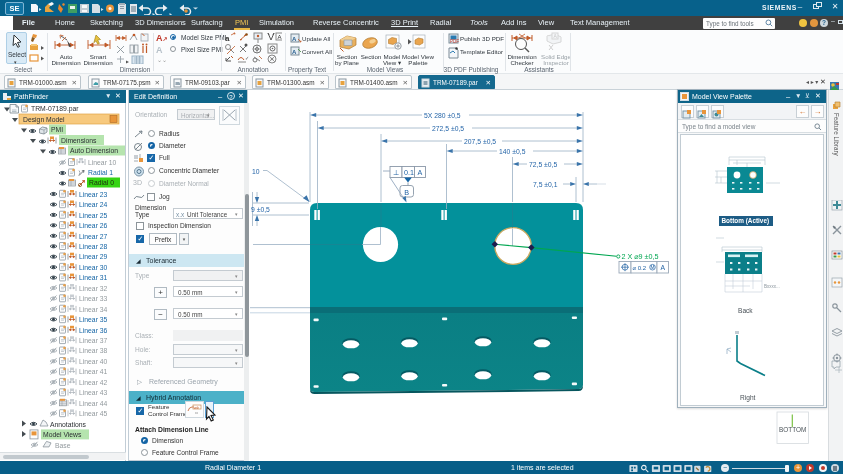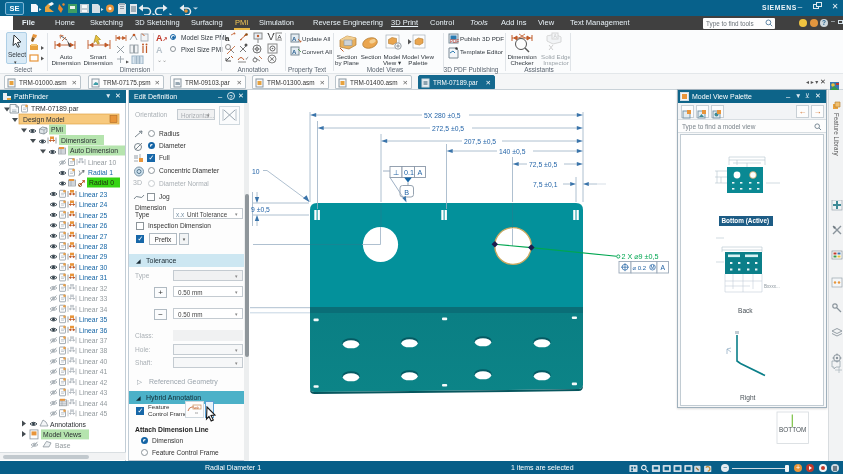--- a/index.html
+++ b/index.html
@@ -92,28 +92,28 @@
     <div class="abs" style="left:762px;top:4px;font-size:6.8px;font-weight:bold;letter-spacing:0.6px;color:#eef4f8;">SIEMENS</div>
     <div class="abs" style="left:795px;top:2px;width:10px;font-size:8px;color:#e8f0f5;text-align:center;">–</div>
     <div class="abs" style="left:813px;top:3.5px;width:6px;height:5px;border:1px solid #dfe9ef;"></div>
     <div class="abs" style="left:816px;top:2px;width:6px;height:5px;border:1px solid #dfe9ef;background:#07618b;"></div>
     <div class="abs" style="left:830px;top:2px;width:10px;font-size:8px;color:#e8f0f5;text-align:center;">✕</div>
   </div>
   <div id="menubar" class="abs">
     <div class="menuitem" style="left:9px;font-weight:bold;">File</div>
     <div class="menuitem" style="left:42px;">Home</div>
     <div class="menuitem" style="left:77px;">Sketching</div>
-    <div class="menuitem" style="left:122px;">3D Sketching</div>
+    <div class="menuitem" style="left:122px;">3D Dimensions</div>
     <div class="menuitem" style="left:178px;">Surfacing</div>
     <div class="menuitem" style="left:222px;color:#f5c856;">PMI</div>
     <div class="abs" style="left:221px;top:12px;width:16px;height:1.5px;background:#e9b945;"></div>
     <div class="menuitem" style="left:246px;">Simulation</div>
-    <div class="menuitem" style="left:300px;">Reverse Engineering</div>
+    <div class="menuitem" style="left:300px;">Reverse Concentric</div>
     <div class="menuitem" style="left:378px;text-decoration:underline;">3D Print</div>
-    <div class="menuitem" style="left:417px;">Control</div>
+    <div class="menuitem" style="left:417px;">Radial</div>
     <div class="menuitem" style="left:457px;font-style:italic;">Tools</div>
     <div class="menuitem" style="left:488px;">Add Ins</div>
     <div class="menuitem" style="left:525px;">View</div>
     <div class="menuitem" style="left:557px;">Text Management</div>
     <div class="abs" style="left:690px;top:1.5px;width:72px;height:11px;background:#fdfdfd;border-radius:1px;">
       <div class="abs" style="left:3px;top:2px;font-size:6.3px;color:#6a7278;">Type to find tools</div>
       <svg class="abs" style="right:2px;top:1.5px;" width="8" height="8" viewBox="0 0 8 8">
           <circle cx="3.4" cy="3.4" r="2.4" fill="none" stroke="#5f86a5" stroke-width="1"></circle>
           <line x1="5.2" y1="5.2" x2="7.2" y2="7.2" stroke="#5f86a5" stroke-width="1"></line>
         </svg>

